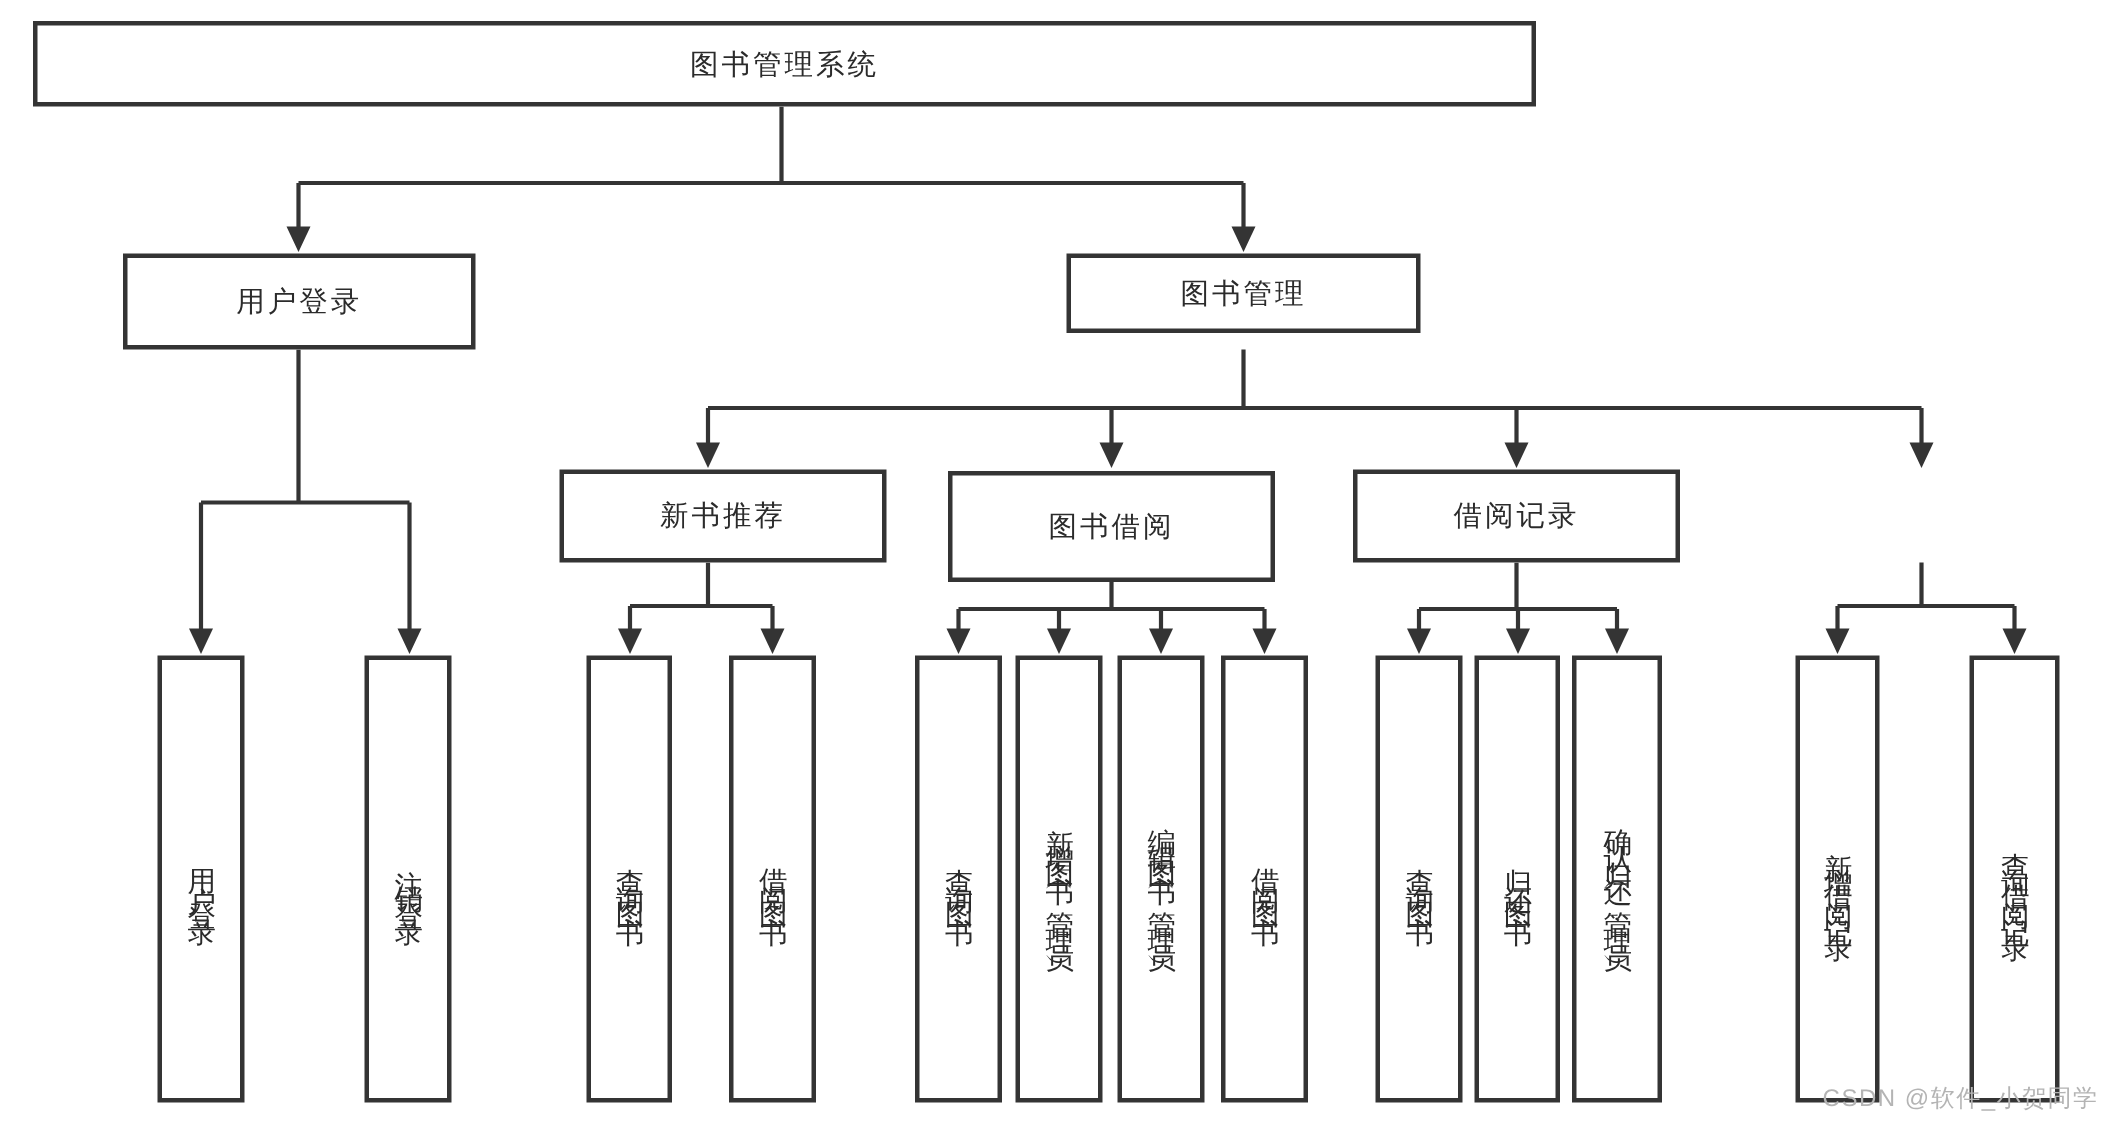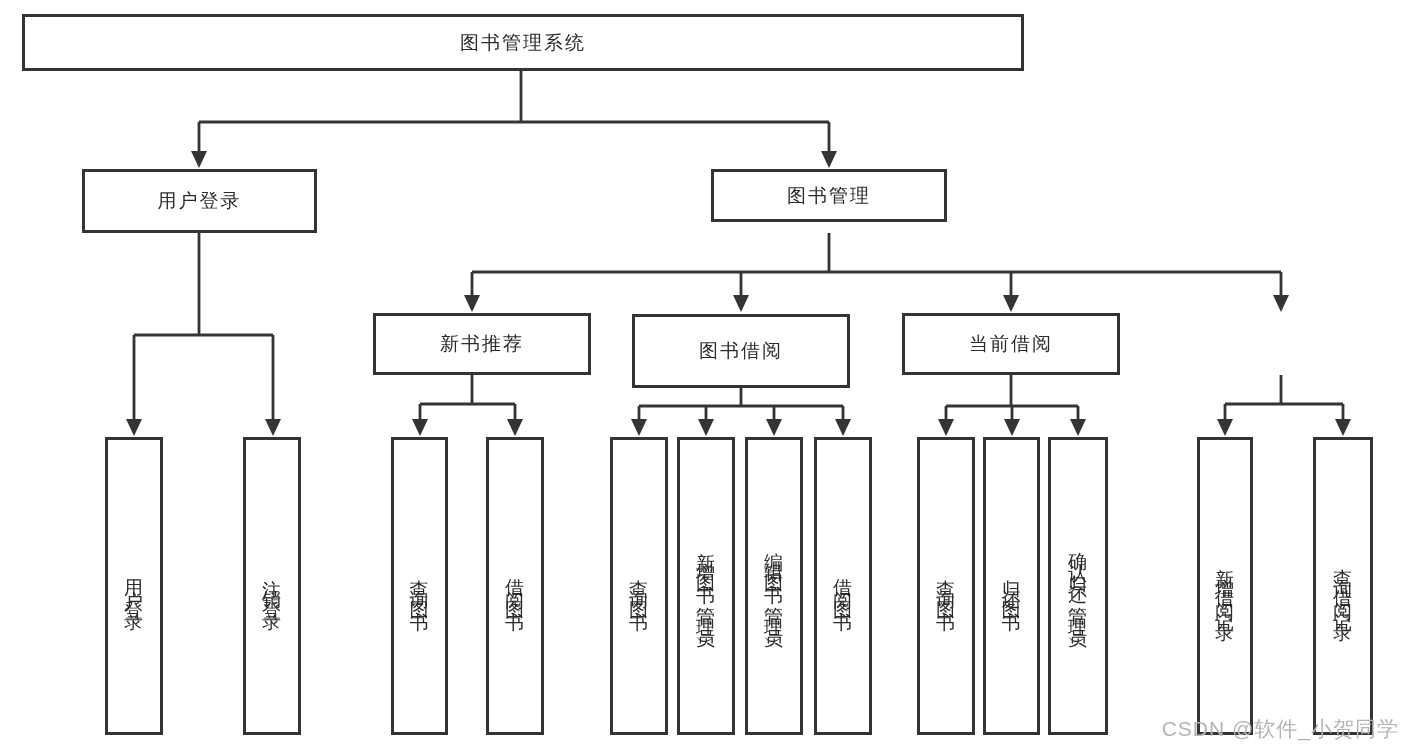--- a/index.html
+++ b/index.html
@@ -50,21 +50,21 @@
   .l7{left:745px;width:58px;}
   .l8{left:814px;width:58px;}
   .l9{left:917px;width:58px;}
   .l10{left:983px;width:57px;}
   .l11{left:1048px;width:60px;}
   .l12{left:1197px;width:56px;}
   .l13{left:1313px;width:60px;}
   .watermark{
     position:absolute;
     right:6px;bottom:4px;
-    font-size:21px;
+    font-size:16px;
     color:#b4b4b4;
     letter-spacing:1px;
     z-index:5;
     text-align:right;
   }
 </style>
 </head>
 <body>
 
 <div class="canvas">
@@ -120,21 +120,21 @@
     <span>图书管理</span>
   </div>
 
   <div class="box h n-rec">
     <span>新书推荐</span>
   </div>
   <div class="box h n-borrow">
     <span>图书借阅</span>
   </div>
   <div class="box h n-current">
-    <span>当前借阅</span>
+    <span>借阅记录</span>
   </div>
 
   <div class="box v l1">
     <span class="vtxt">用户登录</span>
   </div>
   <div class="box v l2">
     <span class="vtxt">注销登录</span>
   </div>
 
   <div class="box v l3">

